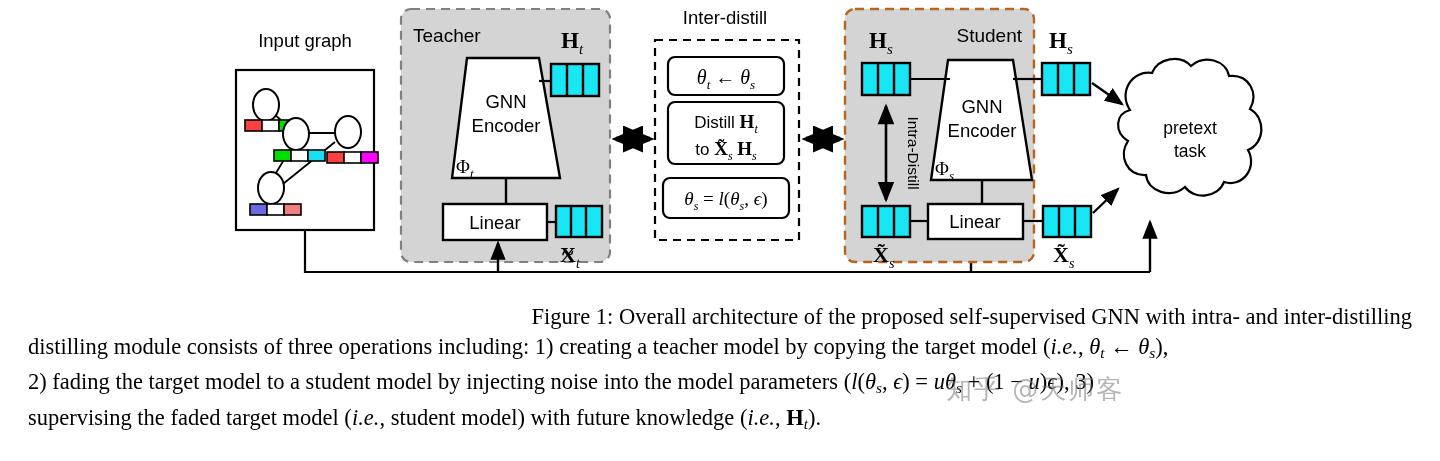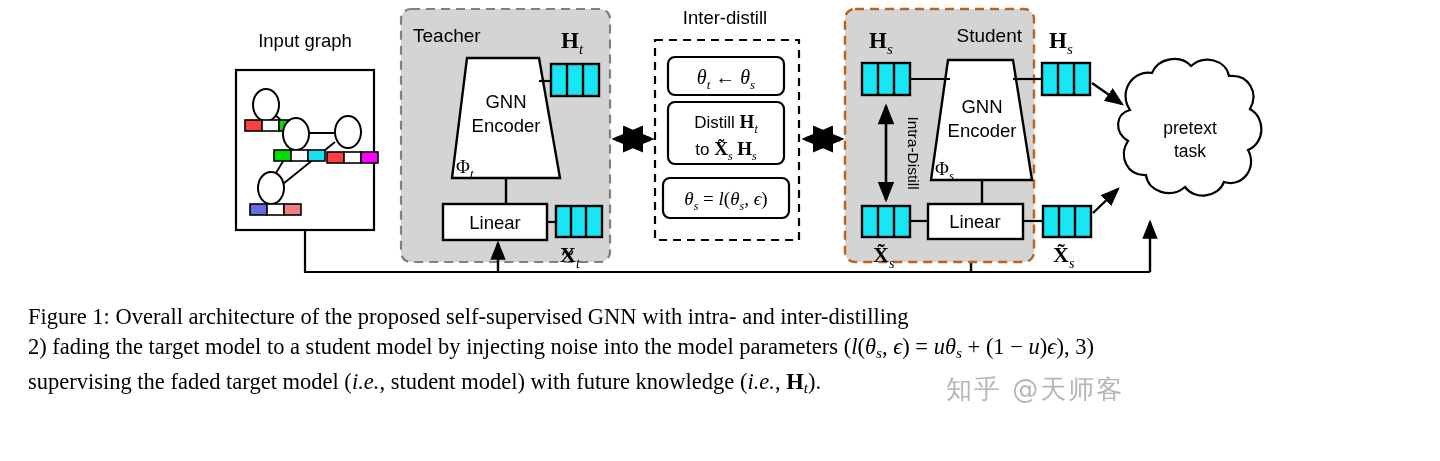--- a/index.html
+++ b/index.html
@@ -33,21 +33,21 @@
     font-size: 22.5px;
     line-height: 29.5px;
     color: #000;
     text-align: justify;
     text-justify: inter-word;
   }
   .caption-block .ital { font-style: italic; }
   .caption-block .bold { font-weight: bold; }
   .caption-block .mth { font-family: "Liberation Serif", serif; font-style: italic; }
   .cap-line { display: block; white-space: nowrap; }
-  .cap-line.just { display: flex; justify-content: flex-start; }
+  .cap-line.just { display: flex; justify-content: flex-end; }
   sub.vsub { font-size: 0.68em; vertical-align: -0.28em; font-style: italic; }
   .watermark {
     position: absolute;
     left: 946px;
     top: 372px;
     font-family: "DejaVu Sans", sans-serif;
     font-size: 26px;
     color: rgba(120,120,120,0.55);
     letter-spacing: 2px;
     pointer-events: none;
@@ -259,20 +259,23 @@
       <text x="1190" y="134" text-anchor="middle" font-family="'Liberation Sans', sans-serif" font-size="17.5" fill="#000">pretext</text>
       <text x="1190" y="157" text-anchor="middle" font-family="'Liberation Sans', sans-serif" font-size="17.5" fill="#000">task</text>
     </g>
   </svg>
 
   <div class="caption-block">
     <span class="cap-line just">
       <span>Figure&nbsp;1: Overall architecture of the proposed self-supervised GNN with intra- and inter-distilling</span>
     </span>
     <span class="cap-line">
+      <span>distilling module consists of three operations including: 1) creating a teacher model by copying the target model (<span class="ital">i.e.</span>, <span class="mth">θ</span><sub class="vsub">t</sub> ← <span class="mth">θ</span><sub class="vsub">s</sub>),</span>
+    </span>
+    <span class="cap-line">
       <span>2) fading the target model to a student model by injecting noise into the model parameters (<span class="mth">l</span>(<span class="mth">θ</span><sub class="vsub">s</sub>, <span class="mth">ϵ</span>) = <span class="mth">u</span><span class="mth">θ</span><sub class="vsub">s</sub> + (1 − <span class="mth">u</span>)<span class="mth">ϵ</span>), 3)</span>
     </span>
     <span class="cap-line">
       <span>supervising the faded target model (<span class="ital">i.e.</span>, student model) with future knowledge (<span class="ital">i.e.</span>, <span class="bold">H</span><sub class="vsub">t</sub>).</span>
     </span>
   </div>
 
   <div class="watermark">知乎 @天师客</div>
 
 </div>

